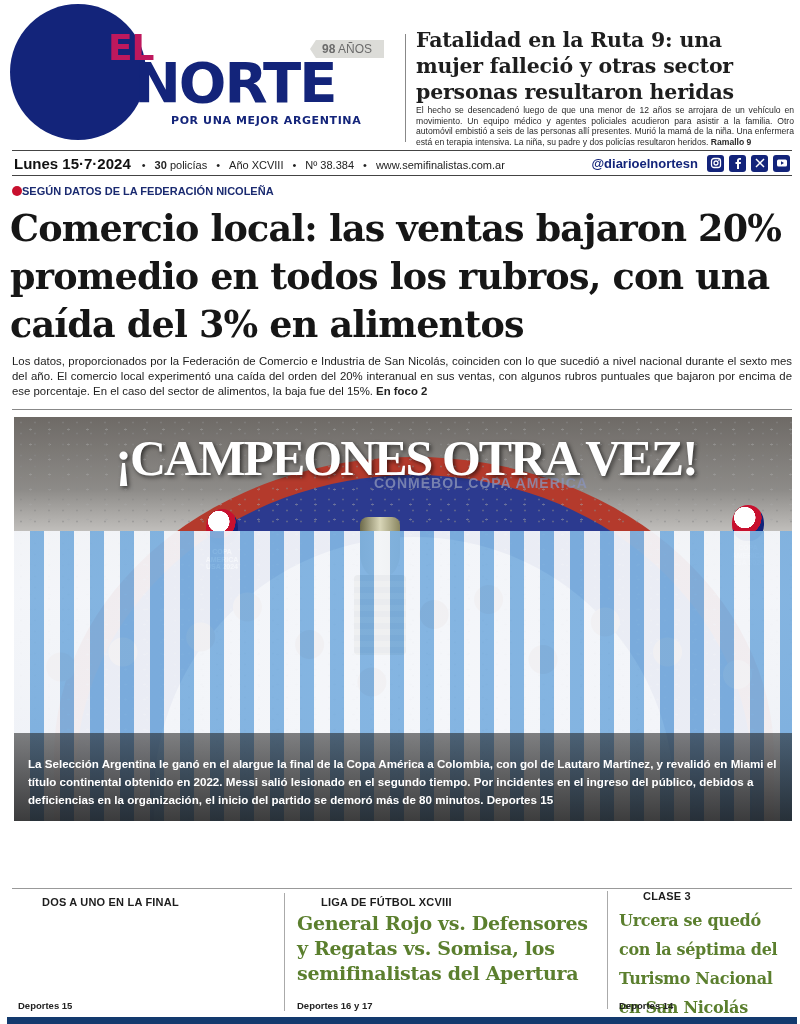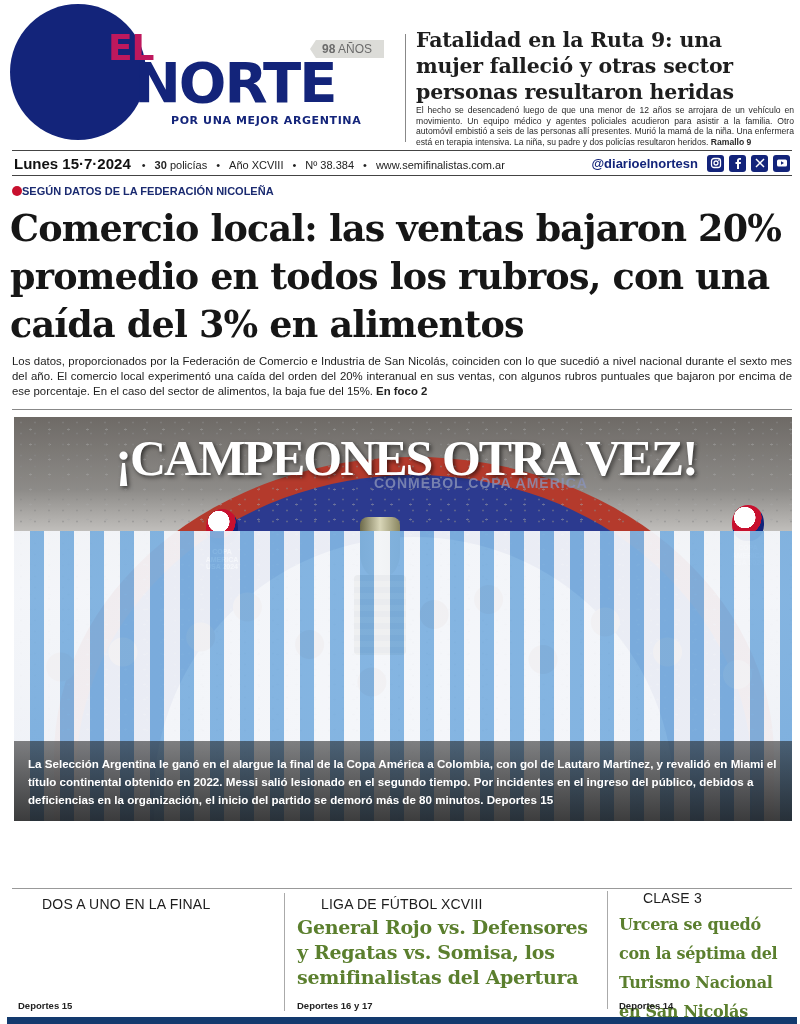--- a/index.html
+++ b/index.html
@@ -151,30 +151,30 @@
       radial-gradient(circle at 84% 50%, #b07a60 0 14px, transparent 15px),
       radial-gradient(circle at 93% 65%, #c69177 0 14px, transparent 15px);
   }
   .hero-title {
     position: absolute; left: 22px; top: 6px; width: 740px; text-align: center;
     font-family: Liberation Serif, serif; font-weight: bold; font-size: 50px; line-height: 70px;
     color: #ffffff; letter-spacing: -2px;
     text-shadow: 2px 2px 4px rgba(0,0,0,0.6);
   }
   .hero-caption {
-    position: absolute; left: 0; bottom: 0; width: 100%; padding: 14px 12px 12px 14px;
+    position: absolute; left: 0; bottom: 0; width: 100%; padding: 22px 12px 12px 14px;
     background: linear-gradient(180deg, rgba(30,30,30,0.55), rgba(20,20,20,0.82));
     color: #ffffff; font-weight: bold; font-size: 11.6px; line-height: 18px;
   }
 
   
   .rule-2 { position: absolute; left: 12px; top: 888px; width: 780px; height: 1px; background: #999; }
   .teaser { position: absolute; top: 896px; }
   .teaser .label {
-    font-weight: normal; font-size: 14px; color: #1d1d1d; letter-spacing: 0.2px; padding-left: 24px;
+    font-weight: bold; font-size: 11px; color: #1d1d1d; letter-spacing: 0.2px; padding-left: 24px;
   }
   .teaser h3 {
     margin-top: 3px; font-family: "DejaVu Serif", serif; font-weight: bold;
     font-size: 19px; line-height: 25px; color: #5b7f2e; letter-spacing: -0.3px;
   }
   .teaser .ref { font-weight: bold; font-size: 9.5px; color: #222; }
   .teaser-1 { left: 18px; width: 262px; }
   .teaser-1 .ref { position: absolute; top: 104px; }
   .teaser-2 { left: 297px; width: 300px; }
   .teaser-2 .ref { position: absolute; top: 104px; }

